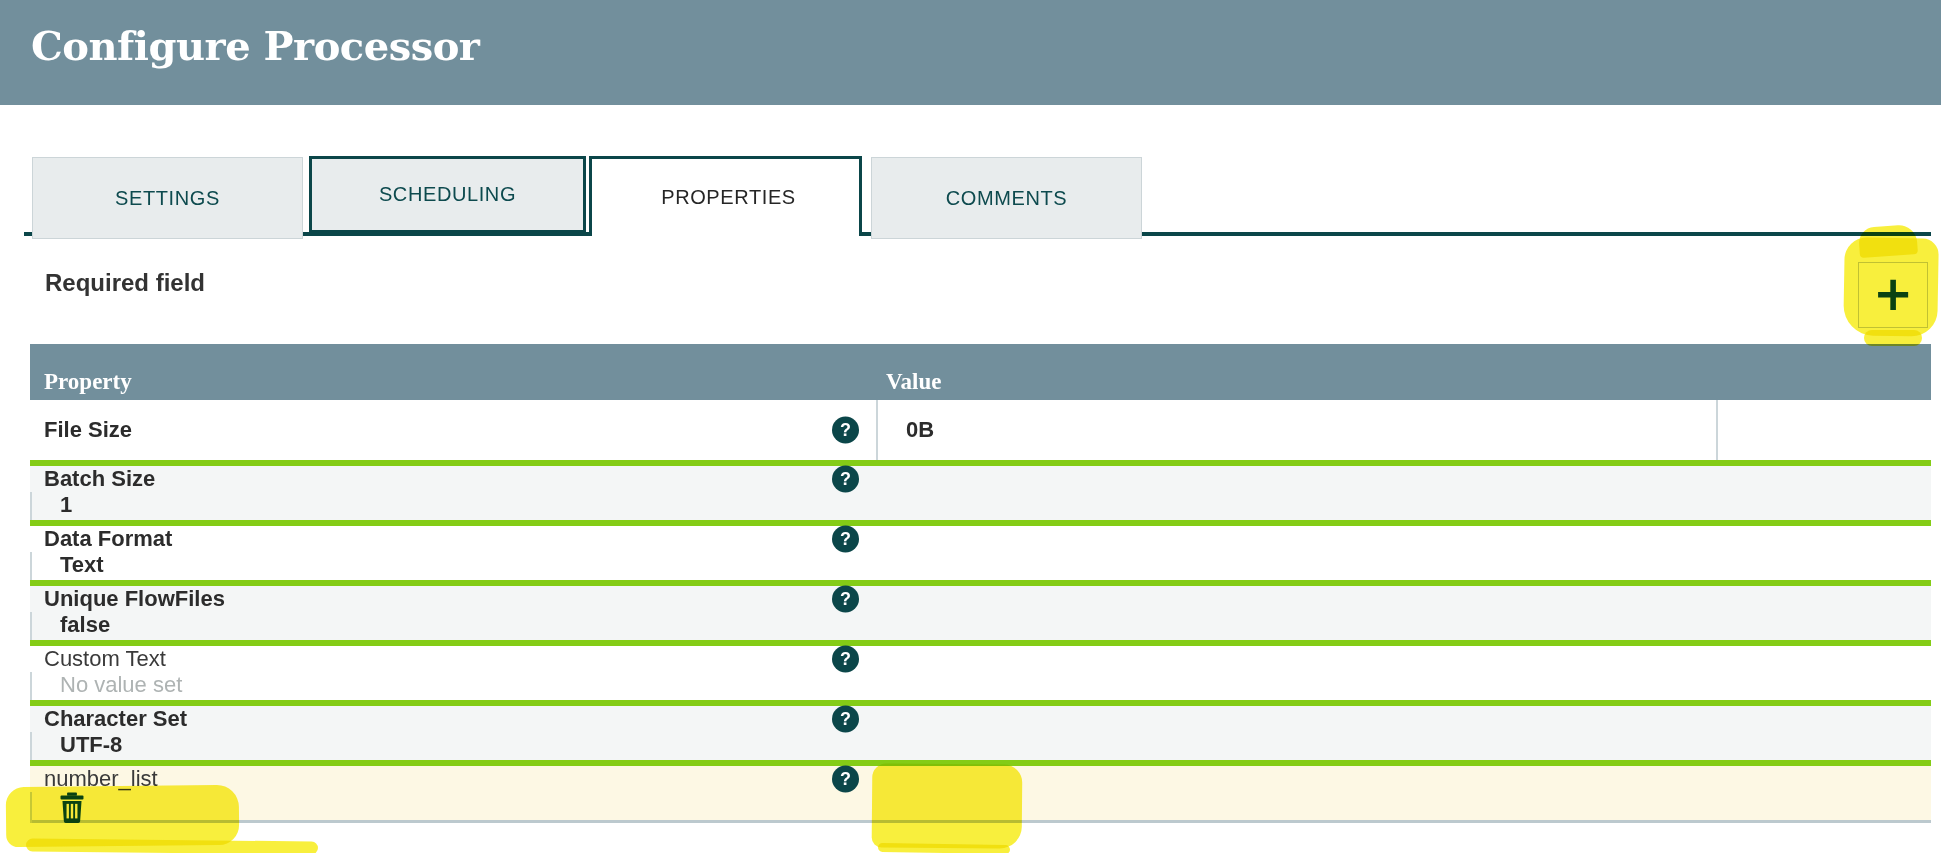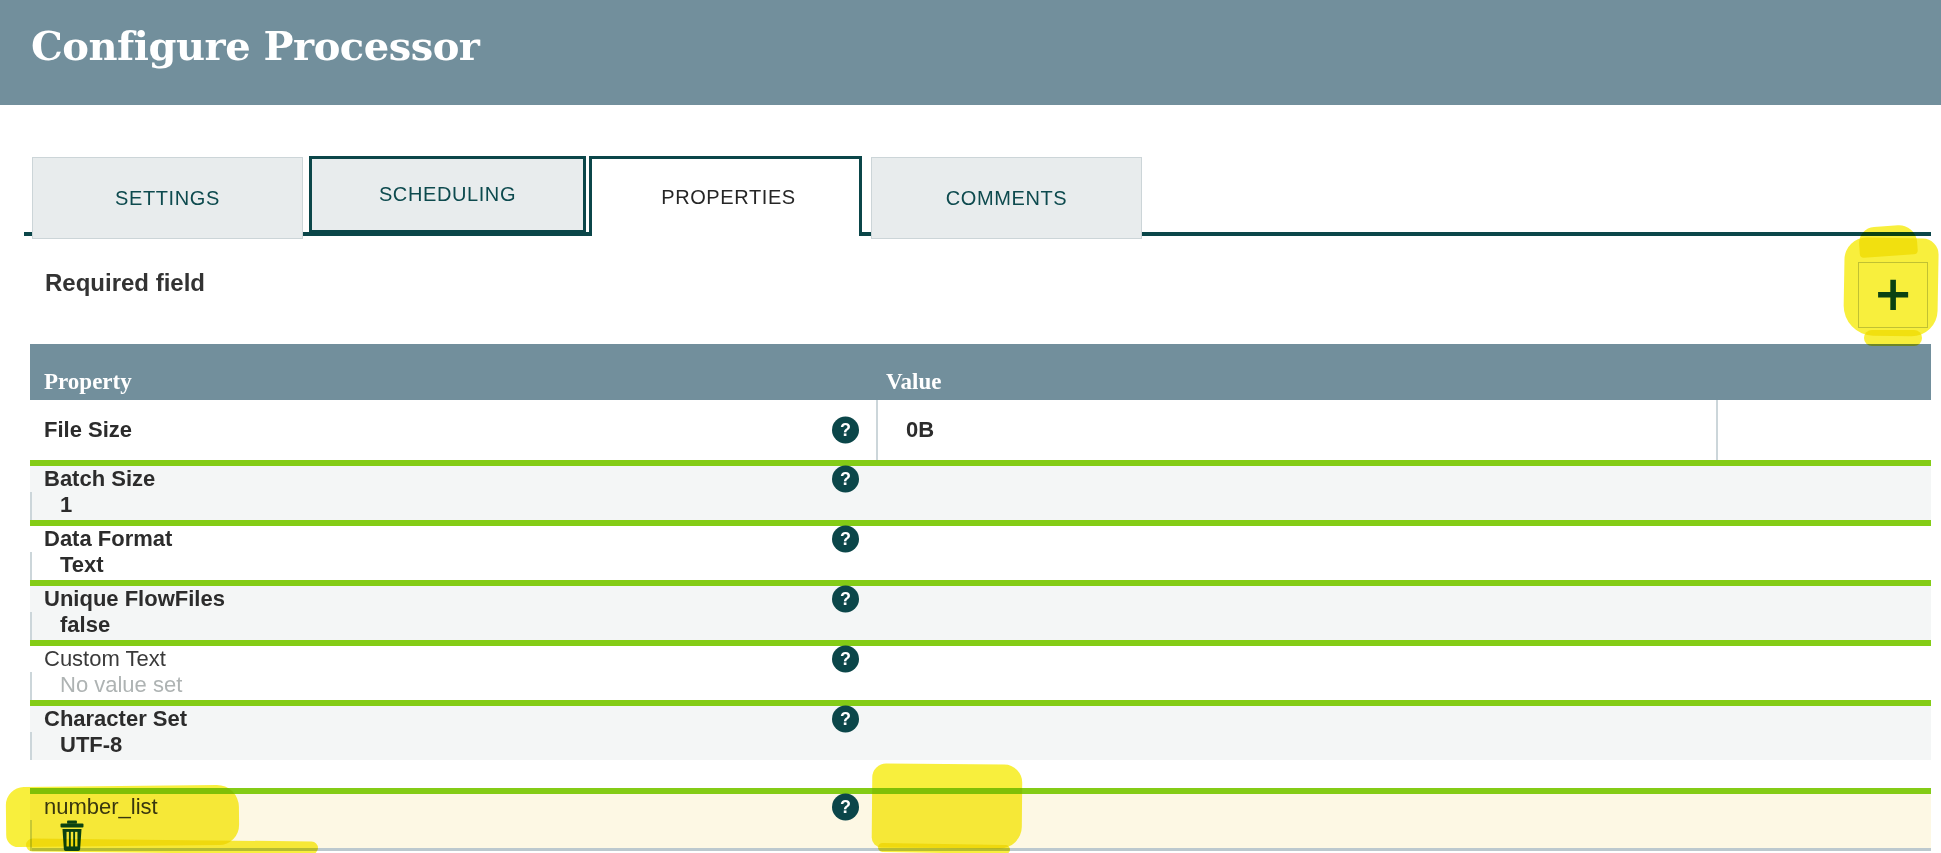--- a/index.html
+++ b/index.html
@@ -44,21 +44,21 @@
 
   
   .ptable{position:absolute;left:30px;top:344px;width:1901px;}
   .thead{position:relative;height:56px;background:#728f9c;color:#ffffff;font-weight:bold;font-size:23px;font-family:Liberation Serif, serif;}
   .thead .col-prop{position:absolute;left:14px;line-height:76px;}
   .thead .col-val{position:absolute;left:856px;line-height:76px;}
   .rows{border-bottom:3px solid #bcc9ce;}
   .row{display:flex;height:60px;box-sizing:border-box;background:#ffffff;}
   .row + .row{border-top:6px solid #84cc16;flex-direction:column;}
   .row.alt{background:#f4f6f6;}
-  .row.custom{background:#fdf8e4;margin-top:28px;}
+  .row.custom{background:#fdf8e4;}
   .cell-prop{width:846px;box-sizing:border-box;display:flex;align-items:center;padding-left:14px;position:relative;}
   .prop-name{font-size:22px;font-weight:bold;color:#2c2c2c;}
   .row.regular .prop-name{font-weight:normal;color:#3a3a3a;}
   .help{
     position:absolute;right:17px;top:50%;transform:translateY(-50%);
     width:27px;height:27px;border-radius:50%;background:#0b4649;color:#ffffff;
     font-size:18px;font-weight:bold;display:flex;align-items:center;justify-content:center;cursor:pointer;
   }
   .cell-val{
     width:840px;box-sizing:border-box;border-left:2px solid #ccd6da;

